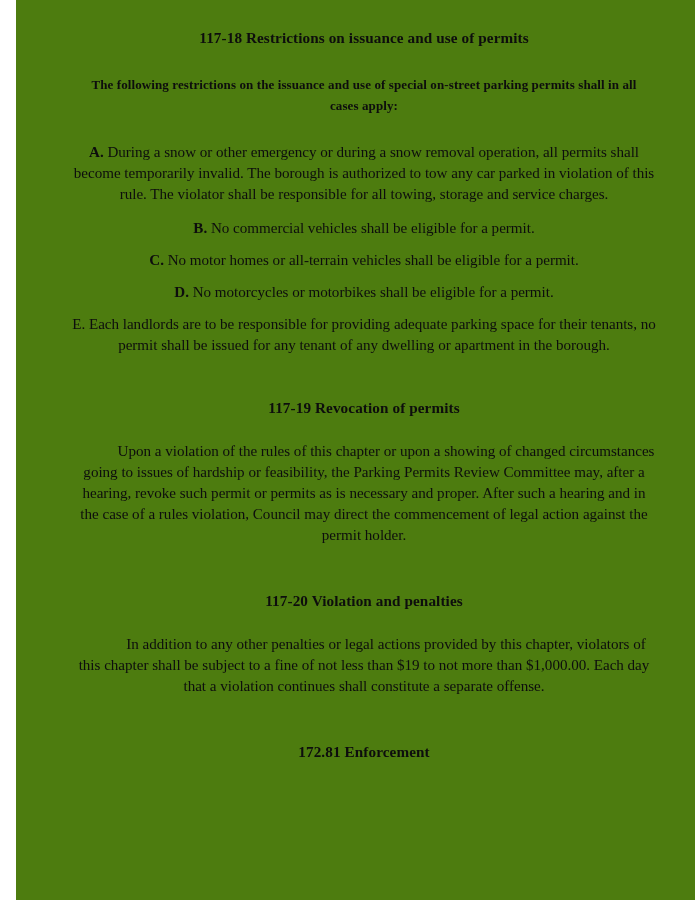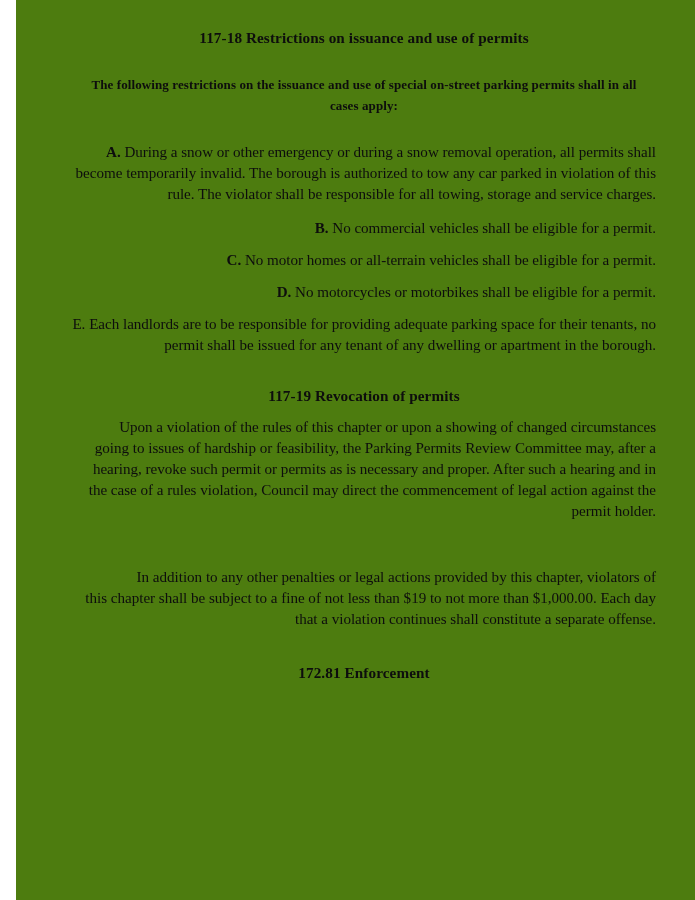--- a/index.html
+++ b/index.html
@@ -48,28 +48,28 @@
     letter-spacing: 0.1px;
     margin: 27px 0 0 0;
     padding: 0 8px;
   }
   .section-heading {
     font-size: 15.2px;
     font-weight: bold;
     text-align: center;
     line-height: 19px;
     letter-spacing: 0.1px;
-    margin: 0;
+    margin: 12px;
   }
 
   
   .para {
     font-size: 15.1px;
     line-height: 21.2px;
-    text-align: right;
+    text-align: center;
     margin: 0;
     letter-spacing: -0.02px;
   }
   .para .lbl {
     font-weight: bold;
   }
   .para.indent {
     text-indent: 44px;
   }
 
@@ -119,20 +119,21 @@
     <div class="gap-h1"></div>
 
     <h2 class="section-heading">117-19 Revocation of permits</h2>
 
     <div class="gap-p1"></div>
 
     <p class="para indent">Upon a violation of the rules of this chapter or upon a showing of changed circumstances going to issues of hardship or feasibility, the Parking Permits Review Committee may, after a hearing, revoke such permit or permits as is necessary and proper.  After such a hearing and in the case of a rules violation, Council may direct the commencement of legal action against the permit holder.</p>
 
     <div class="gap-h2"></div>
 
+    <h2 class="section-heading">117-20 Violation and penalties</h2>
 
     <div class="gap-p2"></div>
 
     <p class="para indent">In addition to any other penalties or legal actions provided by this chapter, violators of this chapter shall be subject to a fine of not less than $19 to not more than $1,000.00.  Each day that a violation continues shall constitute a separate offense.</p>
 
     <div class="gap-h3"></div>
 
     <h2 class="section-heading">172.81 Enforcement</h2>
 
     <div class="gap-p3"></div>

